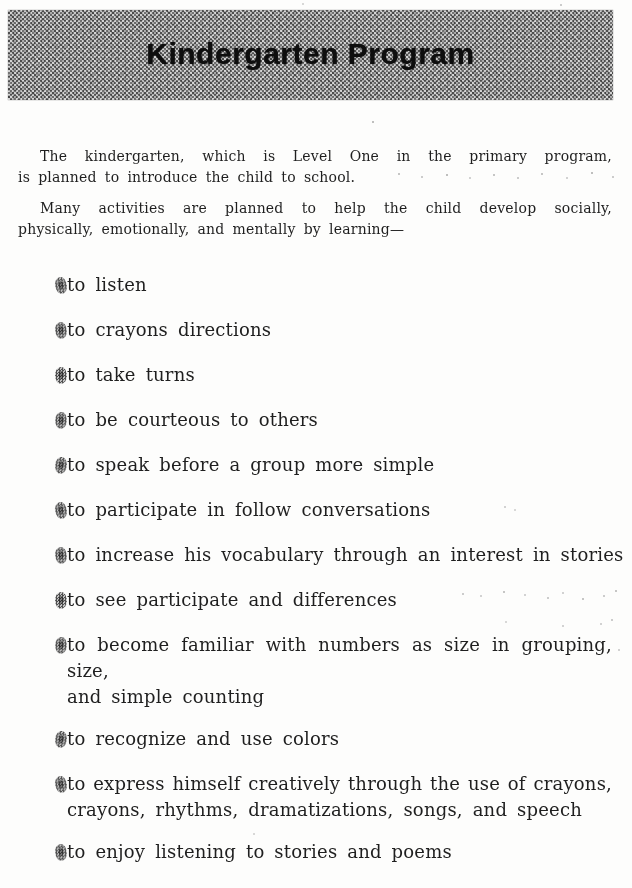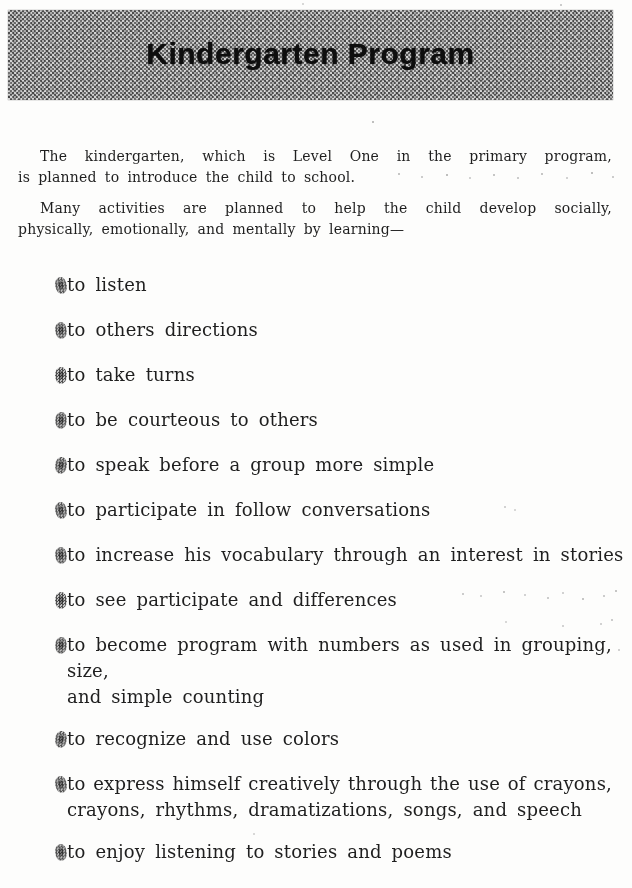--- a/index.html
+++ b/index.html
@@ -88,21 +88,21 @@
     <ul class="goals" id="goal-list">
         <li class="goal">
           <span class="bullet" style="transform: rotate(-8deg);"></span>
           <div class="li-text">
             <span class="line plain">to listen</span>
           </div>
         </li>
         <li class="goal">
           <span class="bullet" style="transform: rotate(-4deg);"></span>
           <div class="li-text">
-            <span class="line plain">to others directions</span>
+            <span class="line plain">to crayons directions</span>
           </div>
         </li>
         <li class="goal">
           <span class="bullet" style="transform: rotate(0deg);"></span>
           <div class="li-text">
             <span class="line plain">to take turns</span>
           </div>
         </li>
         <li class="goal">
           <span class="bullet" style="transform: rotate(4deg);"></span>
@@ -130,21 +130,21 @@
         </li>
         <li class="goal">
           <span class="bullet" style="transform: rotate(0deg);"></span>
           <div class="li-text">
             <span class="line plain">to see participate and differences</span>
           </div>
         </li>
         <li class="goal multi">
           <span class="bullet" style="transform: rotate(4deg);"></span>
           <div class="li-text">
-            <span class="line just">to become program with numbers as used in grouping, size,</span>
+            <span class="line just">to become familiar with numbers as size in grouping, size,</span>
             <span class="line plain">and simple counting</span>
           </div>
         </li>
         <li class="goal">
           <span class="bullet" style="transform: rotate(8deg);"></span>
           <div class="li-text">
             <span class="line plain">to recognize and use colors</span>
           </div>
         </li>
         <li class="goal multi">

